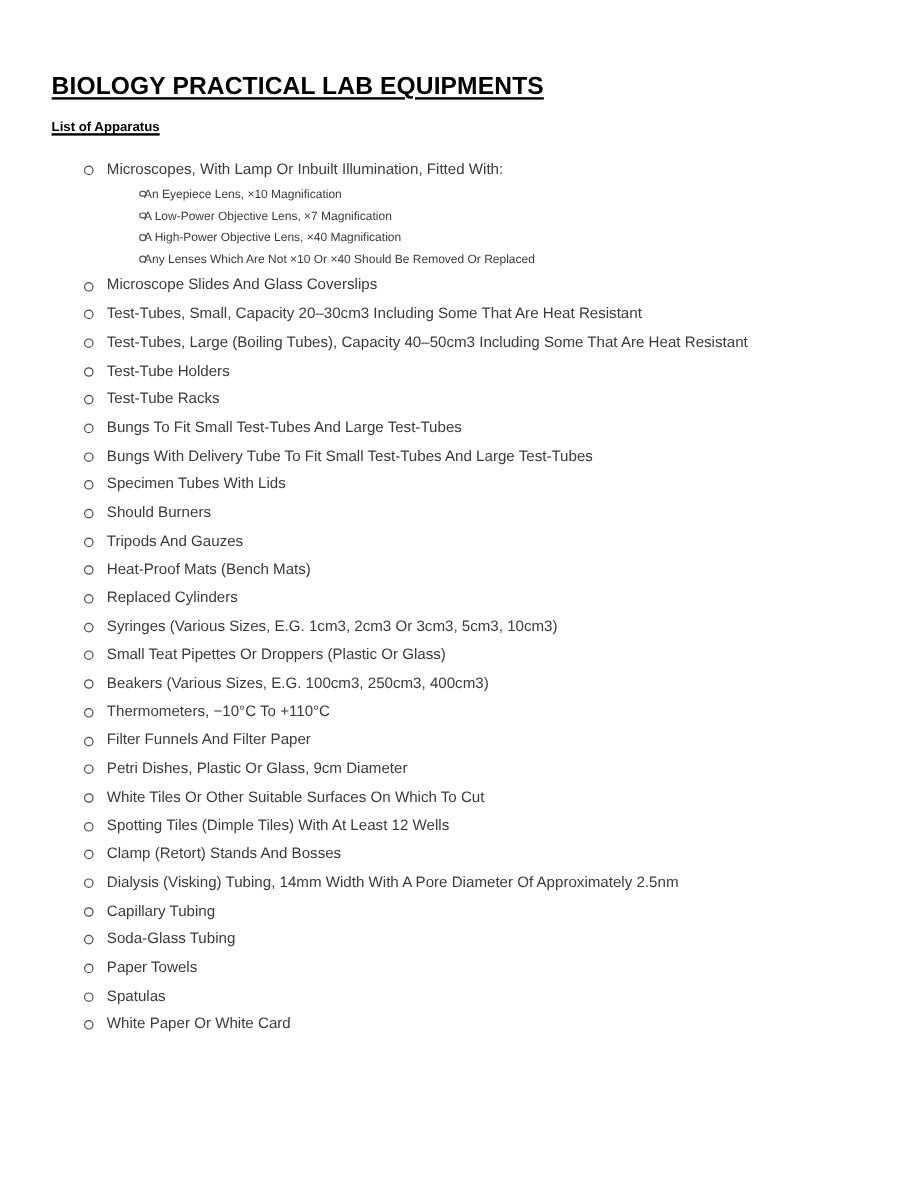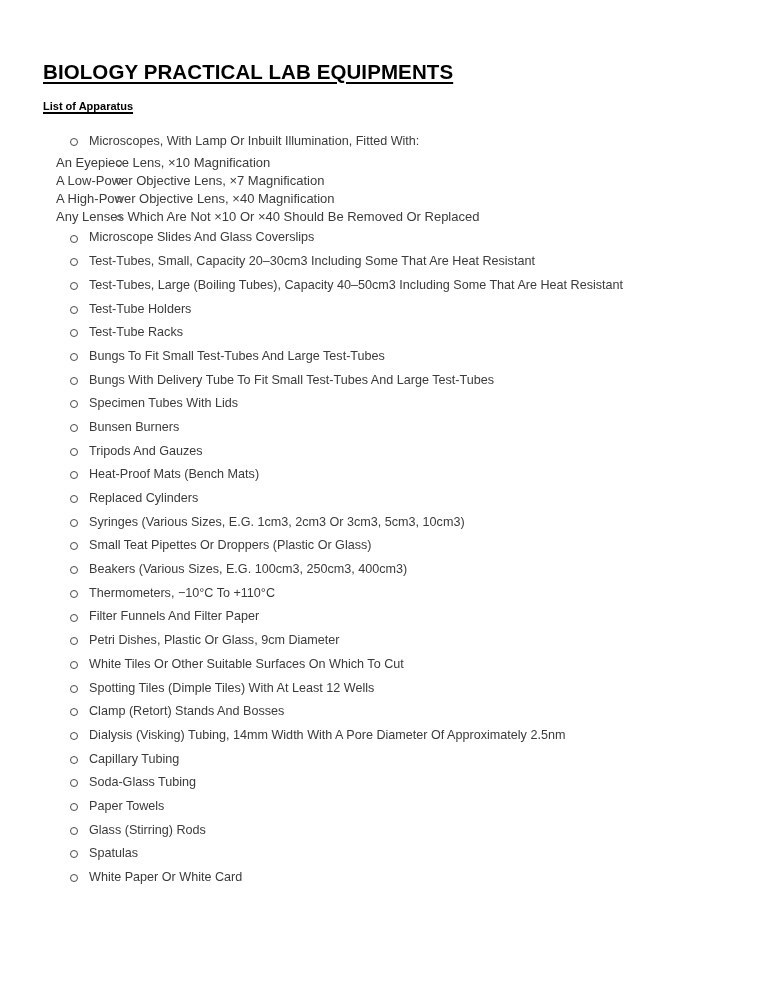--- a/index.html
+++ b/index.html
@@ -101,22 +101,22 @@
   
   .sublist {
     margin: 0;
     padding: 0;
   }
 
   .l2-item {
     position: relative;
     height: 18.2px;
     line-height: 18.2px;
-    padding-left: 56px;
-    font-size: 13px;
+    padding-left: 120px;
+    font-size: 10px;
     white-space: nowrap;
   }
 
   .l2-item > .bullet-l2 {
     position: absolute;
     left: 114px;
     top: 0;
     width: 10px;
     height: 18.2px;
     line-height: 18.2px;
@@ -156,35 +156,34 @@
         <div class="l2-item"><span class="bullet-l2"><span class="ring-sm"></span></span><span class="l2-text">Any Lenses Which Are Not ×10 Or ×40 Should Be Removed Or Replaced</span></div>
       </div>
       <div class="l1-item"><span class="bullet-l1"><span class="ring"></span></span><span class="l1-text">Microscope Slides And Glass Coverslips</span></div>
       <div class="l1-item"><span class="bullet-l1"><span class="ring"></span></span><span class="l1-text">Test-Tubes, Small, Capacity 20–30cm3 Including Some That Are Heat Resistant</span></div>
       <div class="l1-item"><span class="bullet-l1"><span class="ring"></span></span><span class="l1-text">Test-Tubes, Large (Boiling Tubes), Capacity 40–50cm3 Including Some That Are Heat Resistant</span></div>
       <div class="l1-item"><span class="bullet-l1"><span class="ring"></span></span><span class="l1-text">Test-Tube Holders</span></div>
       <div class="l1-item"><span class="bullet-l1"><span class="ring"></span></span><span class="l1-text">Test-Tube Racks</span></div>
       <div class="l1-item"><span class="bullet-l1"><span class="ring"></span></span><span class="l1-text">Bungs To Fit Small Test-Tubes And Large Test-Tubes</span></div>
       <div class="l1-item"><span class="bullet-l1"><span class="ring"></span></span><span class="l1-text">Bungs With Delivery Tube To Fit Small Test-Tubes And Large Test-Tubes</span></div>
       <div class="l1-item"><span class="bullet-l1"><span class="ring"></span></span><span class="l1-text">Specimen Tubes With Lids</span></div>
-      <div class="l1-item"><span class="bullet-l1"><span class="ring"></span></span><span class="l1-text">Bunsen Burners</span></div>
+      <div class="l1-item"><span class="bullet-l1"><span class="ring"></span></span><span class="l1-text">Should Burners</span></div>
       <div class="l1-item"><span class="bullet-l1"><span class="ring"></span></span><span class="l1-text">Tripods And Gauzes</span></div>
       <div class="l1-item"><span class="bullet-l1"><span class="ring"></span></span><span class="l1-text">Heat-Proof Mats (Bench Mats)</span></div>
       <div class="l1-item"><span class="bullet-l1"><span class="ring"></span></span><span class="l1-text">Replaced Cylinders</span></div>
       <div class="l1-item"><span class="bullet-l1"><span class="ring"></span></span><span class="l1-text">Syringes (Various Sizes, E.G. 1cm3, 2cm3 Or 3cm3, 5cm3, 10cm3)</span></div>
       <div class="l1-item"><span class="bullet-l1"><span class="ring"></span></span><span class="l1-text">Small Teat Pipettes Or Droppers (Plastic Or Glass)</span></div>
       <div class="l1-item"><span class="bullet-l1"><span class="ring"></span></span><span class="l1-text">Beakers (Various Sizes, E.G. 100cm3, 250cm3, 400cm3)</span></div>
       <div class="l1-item"><span class="bullet-l1"><span class="ring"></span></span><span class="l1-text">Thermometers, −10°C To +110°C</span></div>
       <div class="l1-item"><span class="bullet-l1"><span class="ring"></span></span><span class="l1-text">Filter Funnels And Filter Paper</span></div>
       <div class="l1-item"><span class="bullet-l1"><span class="ring"></span></span><span class="l1-text">Petri Dishes, Plastic Or Glass, 9cm Diameter</span></div>
       <div class="l1-item"><span class="bullet-l1"><span class="ring"></span></span><span class="l1-text">White Tiles Or Other Suitable Surfaces On Which To Cut</span></div>
       <div class="l1-item"><span class="bullet-l1"><span class="ring"></span></span><span class="l1-text">Spotting Tiles (Dimple Tiles) With At Least 12 Wells</span></div>
       <div class="l1-item"><span class="bullet-l1"><span class="ring"></span></span><span class="l1-text">Clamp (Retort) Stands And Bosses</span></div>
       <div class="l1-item"><span class="bullet-l1"><span class="ring"></span></span><span class="l1-text">Dialysis (Visking) Tubing, 14mm Width With A Pore Diameter Of Approximately 2.5nm</span></div>
       <div class="l1-item"><span class="bullet-l1"><span class="ring"></span></span><span class="l1-text">Capillary Tubing</span></div>
       <div class="l1-item"><span class="bullet-l1"><span class="ring"></span></span><span class="l1-text">Soda-Glass Tubing</span></div>
       <div class="l1-item"><span class="bullet-l1"><span class="ring"></span></span><span class="l1-text">Paper Towels</span></div>
-      <div class="l1-item"><span class="bullet-l1"><span class="ring"></span></span><span class="l1-text">Glass (Stirring) Rods</span></div>
       <div class="l1-item"><span class="bullet-l1"><span class="ring"></span></span><span class="l1-text">Spatulas</span></div>
       <div class="l1-item"><span class="bullet-l1"><span class="ring"></span></span><span class="l1-text">White Paper Or White Card</span></div>
     </div>
 
 </div>
 
 </body></html>

